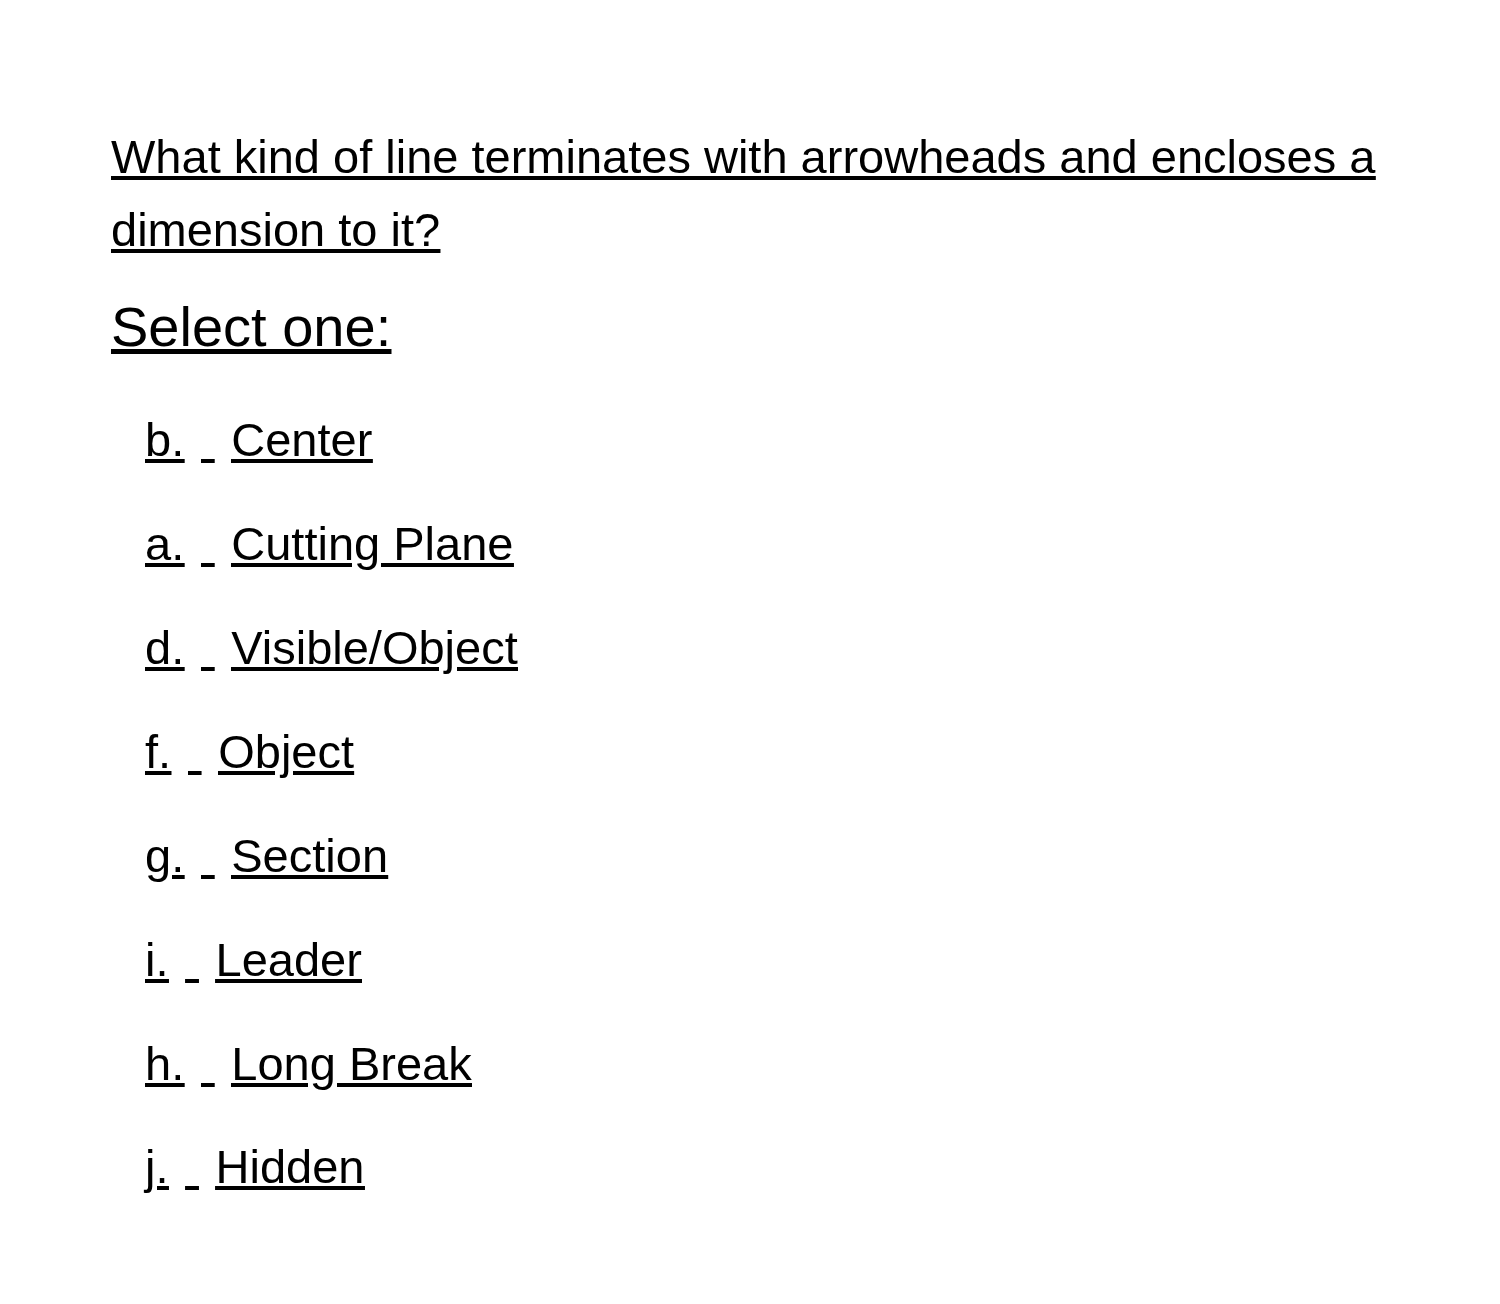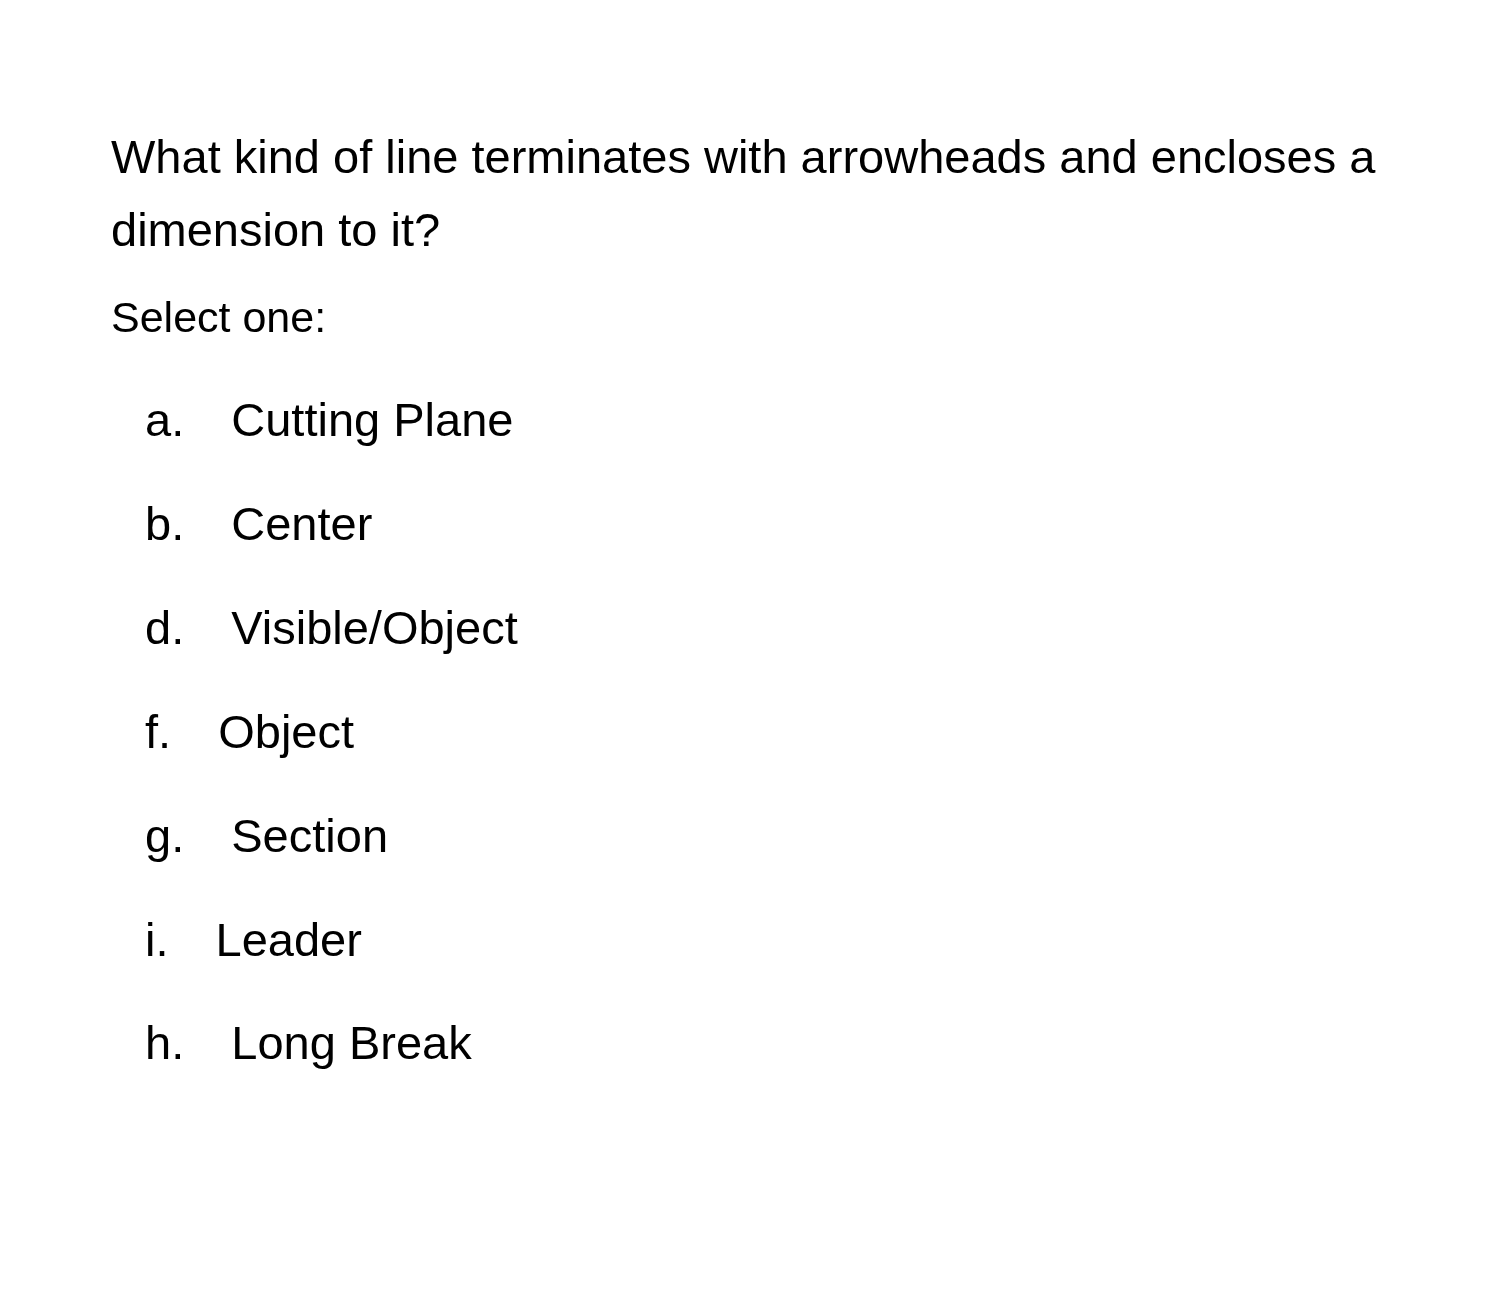--- a/index.html
+++ b/index.html
@@ -1,35 +1,36 @@
 <!DOCTYPE html>
 <html><head>
   <meta charset="utf-8">
   <style>
     * {
       margin: 17px;
       padding: 0;
       box-sizing: border-box;
+      text-decoration: underline;
     }
     body {
       background: #ffffff;
       font-family: -apple-system, BlinkMacSystemFont, "Segoe UI", Helvetica, Arial, sans-serif;
       width: 1500px;
       height: 1304px;
       padding: 70px 60px;
       color: #000000;
     }
     .question-text {
       font-size: 47px;
       line-height: 1.55;
       margin-bottom: 8px;
       font-weight: 400;
     }
     .select-prompt {
-      font-size: 43px;
+      font-size: 56px;
       line-height: 1.55;
       margin-bottom: 8px;
       font-weight: 400;
     }
     .options {
       display: flex;
       flex-direction: column;
     }
     .option {
       font-size: 47px;
@@ -45,26 +46,26 @@
       display: inline;
     }
   </style>
 </head>
 <body>
 
 <div class="question-text">What kind of line terminates with arrowheads and encloses a dimension to it?</div>
 <div class="select-prompt">Select one:</div>
 <div class="options">
   <div class="option">
+    <span class="option-label">b.</span> 
+    <span class="option-text">Center</span>
+  </div>
+  <div class="option">
     <span class="option-label">a.</span> 
     <span class="option-text">Cutting Plane</span>
-  </div>
-  <div class="option">
-    <span class="option-label">b.</span> 
-    <span class="option-text">Center</span>
   </div>
   <div class="option">
     <span class="option-label">d.</span> 
     <span class="option-text">Visible/Object</span>
   </div>
   <div class="option">
     <span class="option-label">f.</span> 
     <span class="option-text">Object</span>
   </div>
   <div class="option">
@@ -72,13 +73,17 @@
     <span class="option-text">Section</span>
   </div>
   <div class="option">
     <span class="option-label">i.</span> 
     <span class="option-text">Leader</span>
   </div>
   <div class="option">
     <span class="option-label">h.</span> 
     <span class="option-text">Long Break</span>
   </div>
+  <div class="option">
+    <span class="option-label">j.</span> 
+    <span class="option-text">Hidden</span>
+  </div>
 </div>
 
 </body></html>

